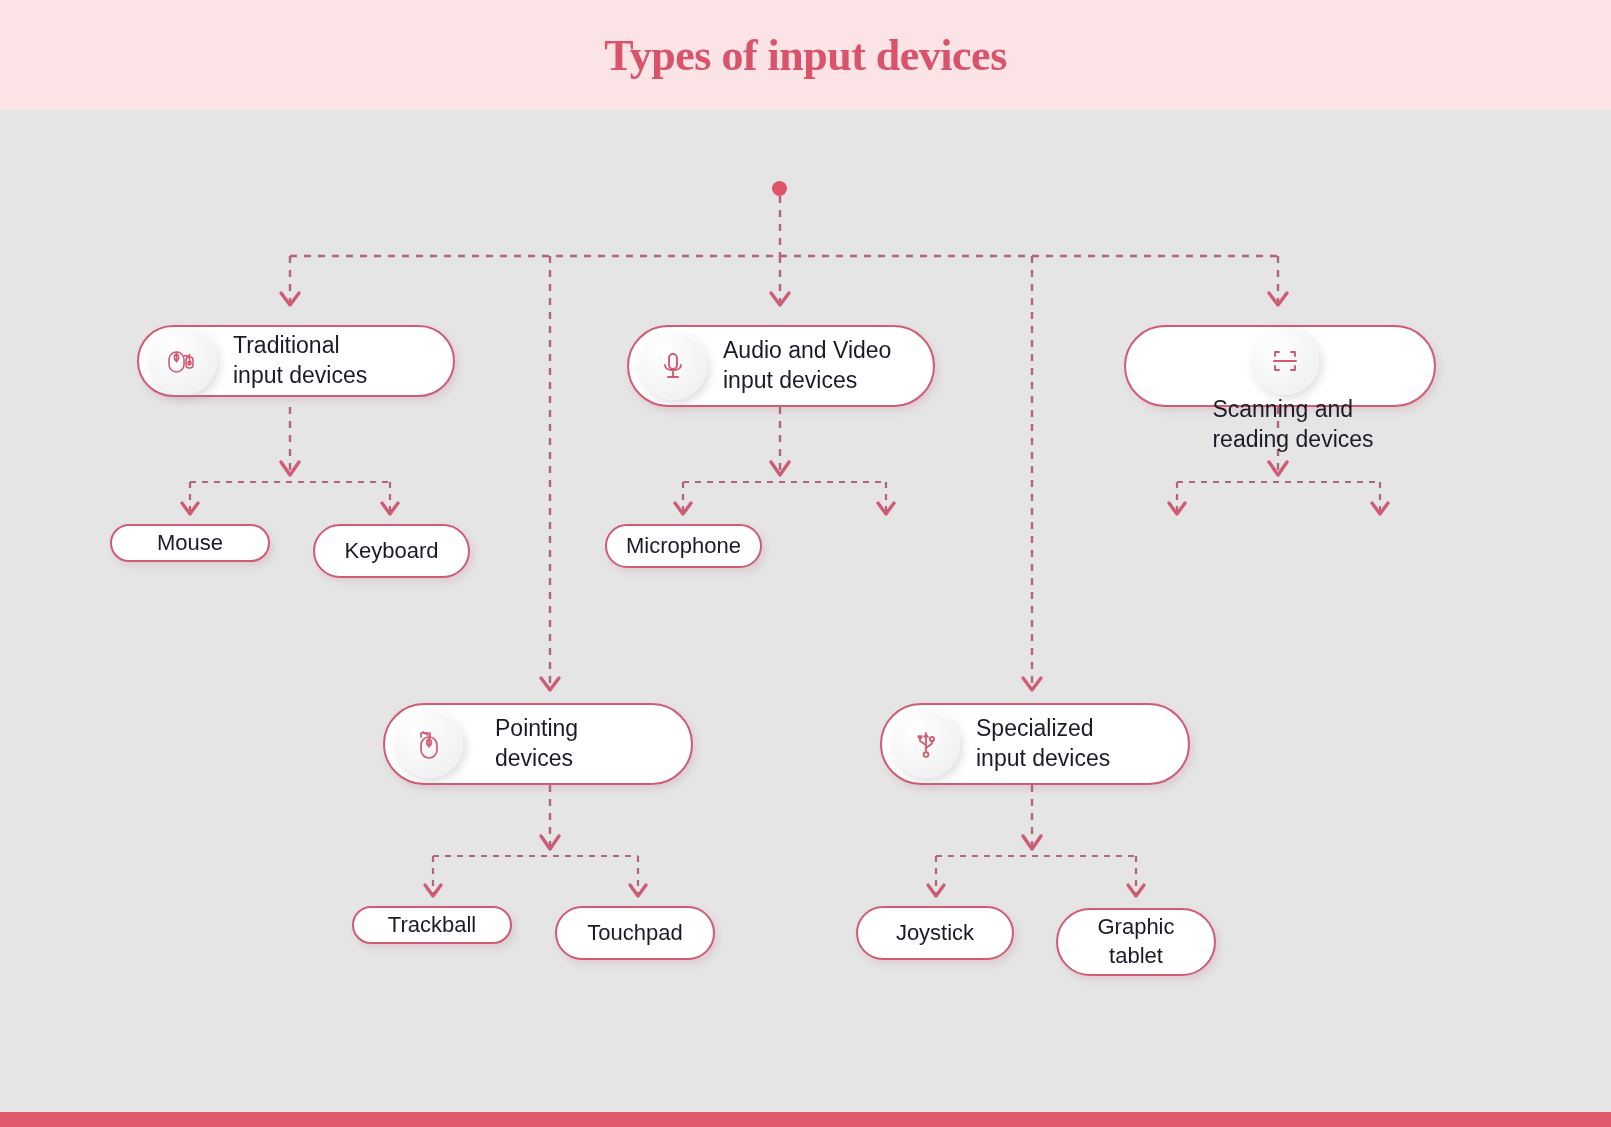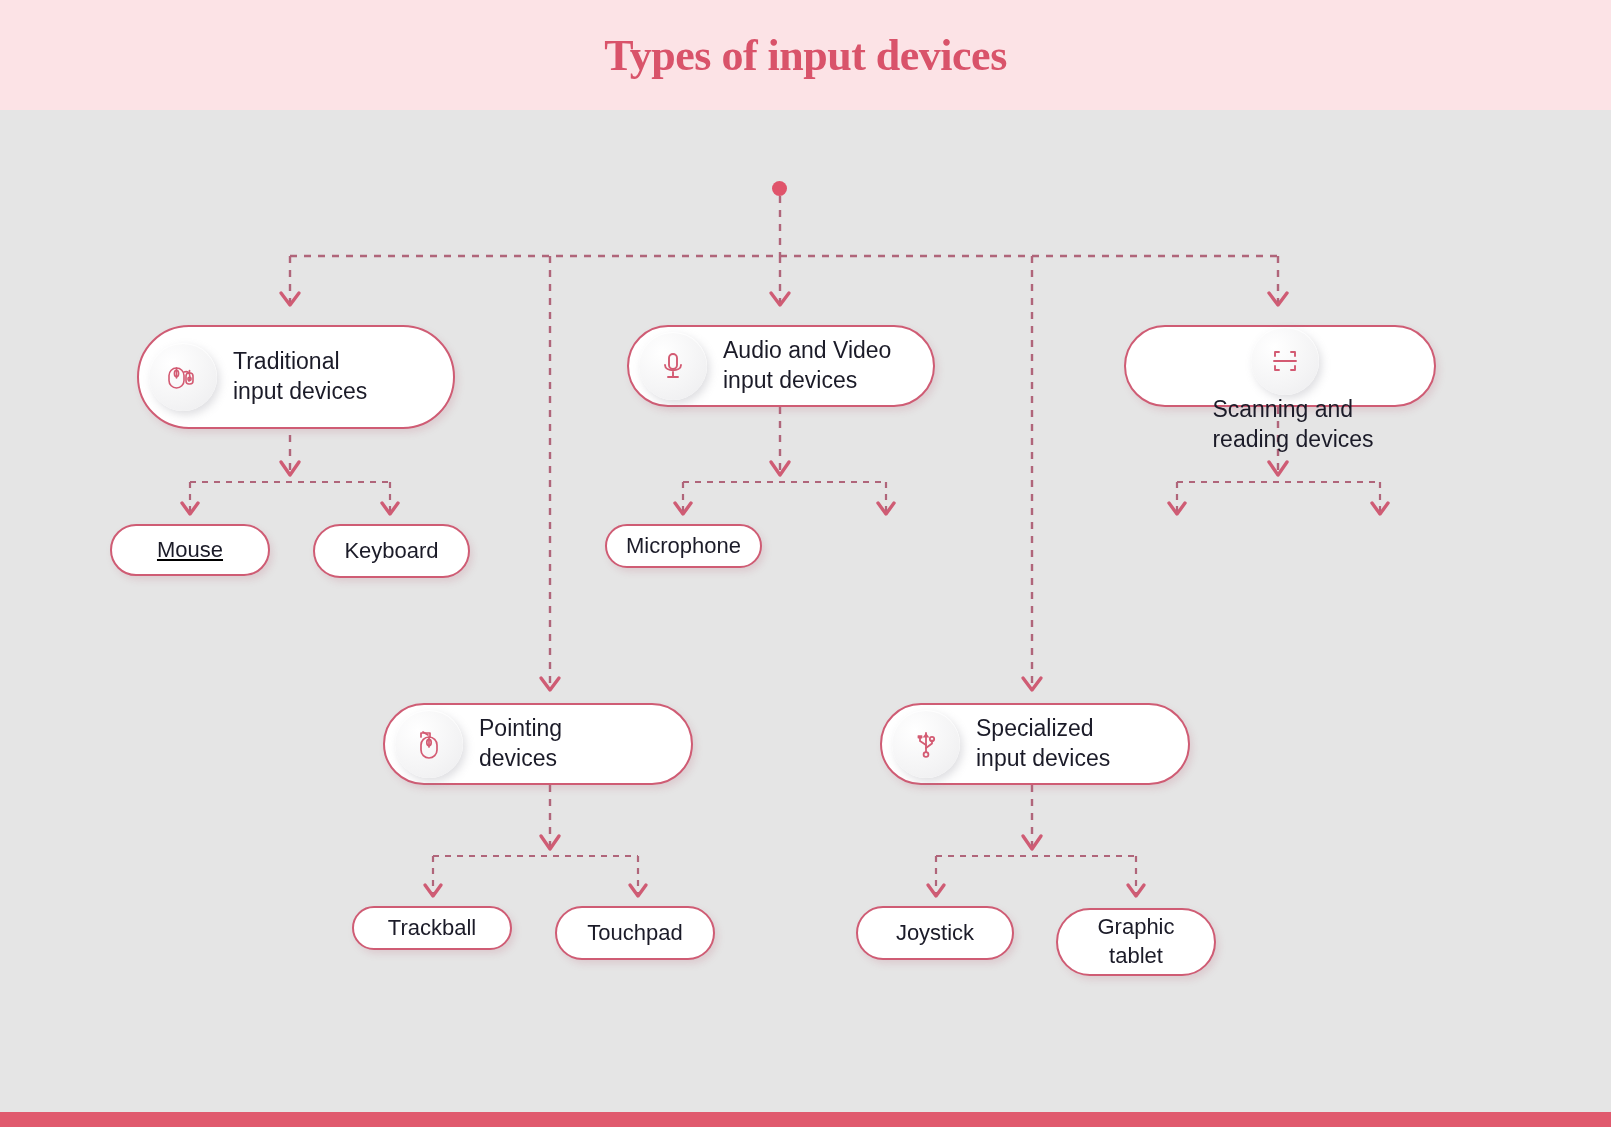--- a/index.html
+++ b/index.html
@@ -180,21 +180,21 @@
     <path class="arw" d="M1023,836 L1032,849 L1041,836"></path>
     <path class="dashf" d="M936,856 L1136,856"></path>
     <path class="dashf" d="M936,856 L936,894"></path>
     <path class="arw" d="M928,885 L936,896 L944,885"></path>
     <path class="dashf" d="M1136,856 L1136,894"></path>
     <path class="arw" d="M1128,885 L1136,896 L1144,885"></path>
   </svg>
 
   <div id="root-dot"></div>
 
-  <div class="node branch" style="left:137px; top:325px; width:318px; height:104px;">
+  <div class="node branch" style="left:137px; top:325px; width:318px; height:72px;">
     <span class="icon-badge">
       <svg width="40" height="40" viewBox="0 0 40 40">
         <g fill="none" stroke="#d35a72" stroke-width="1.6" stroke-linecap="round" stroke-linejoin="round">
           <rect x="6" y="11" width="15" height="20" rx="7.5"></rect>
           <line x1="13.5" y1="11" x2="13.5" y2="21"></line>
           <ellipse cx="13.5" cy="16.5" rx="2.1" ry="3.1"></ellipse>
           <path d="M21 15 C27 13, 28 20, 26 24"></path>
           <rect x="23" y="16" width="7" height="11" rx="3"></rect>
           <line x1="26.5" y1="13.5" x2="26.5" y2="16"></line>
           <circle cx="26.5" cy="22" r="1.6"></circle>
@@ -229,21 +229,21 @@
           <path d="M30 25 L30 29 L26 29"></path>
           <path d="M14 29 L10 29 L10 25"></path>
           <line x1="9" y1="20" x2="31" y2="20"></line>
         </g>
       </svg>
     </span>
     <span class="node-label">Scanning and
 reading devices</span>
   </div>
 
-  <div class="node branch" style="left:383px; top:703px; width:310px; height:82px;">
+  <div class="node branch" style="left:383px; top:703px; width:310px; height:82px;gap:16px;">
     <span class="icon-badge">
       <svg width="40" height="40" viewBox="0 0 40 40">
         <g fill="none" stroke="#d35a72" stroke-width="1.7" stroke-linecap="round" stroke-linejoin="round">
           <rect x="12" y="13" width="16" height="21" rx="8"></rect>
           <line x1="20" y1="13" x2="20" y2="23"></line>
           <ellipse cx="20" cy="18.5" rx="2.2" ry="3.2"></ellipse>
           <path d="M12 13 L12 9 L21 9 L21 13"></path>
           <path d="M14 8 L19 11"></path>
         </g>
       </svg>
@@ -263,36 +263,36 @@
           <path d="M20 24 L26 19.5 L26 16.5"></path>
           <circle cx="26" cy="15" r="2.2"></circle>
           <circle cx="20" cy="30.5" r="2.4"></circle>
         </g>
       </svg>
     </span>
     <span class="node-label">Specialized
 input devices</span>
   </div>
 
-  <div class="node leaf" style="left:110px; top:524px; width:160px; height:52px;text-decoration:underline;">
+  <div class="node leaf" style="left:110px; top:524px; width:160px; height:38px;">
     <span class="node-label">Mouse</span>
   </div>
 
   <div class="node leaf" style="left:313px; top:524px; width:157px; height:54px;">
     <span class="node-label">Keyboard</span>
   </div>
 
   <div class="node leaf" style="left:605px; top:524px; width:157px; height:44px;">
     <span class="node-label">Microphone</span>
   </div>
 
 
 
 
-  <div class="node leaf" style="left:352px; top:906px; width:160px; height:44px;">
+  <div class="node leaf" style="left:352px; top:906px; width:160px; height:38px;">
     <span class="node-label">Trackball</span>
   </div>
 
   <div class="node leaf" style="left:555px; top:906px; width:160px; height:54px;">
     <span class="node-label">Touchpad</span>
   </div>
 
   <div class="node leaf" style="left:856px; top:906px; width:158px; height:54px;">
     <span class="node-label">Joystick</span>
   </div>

